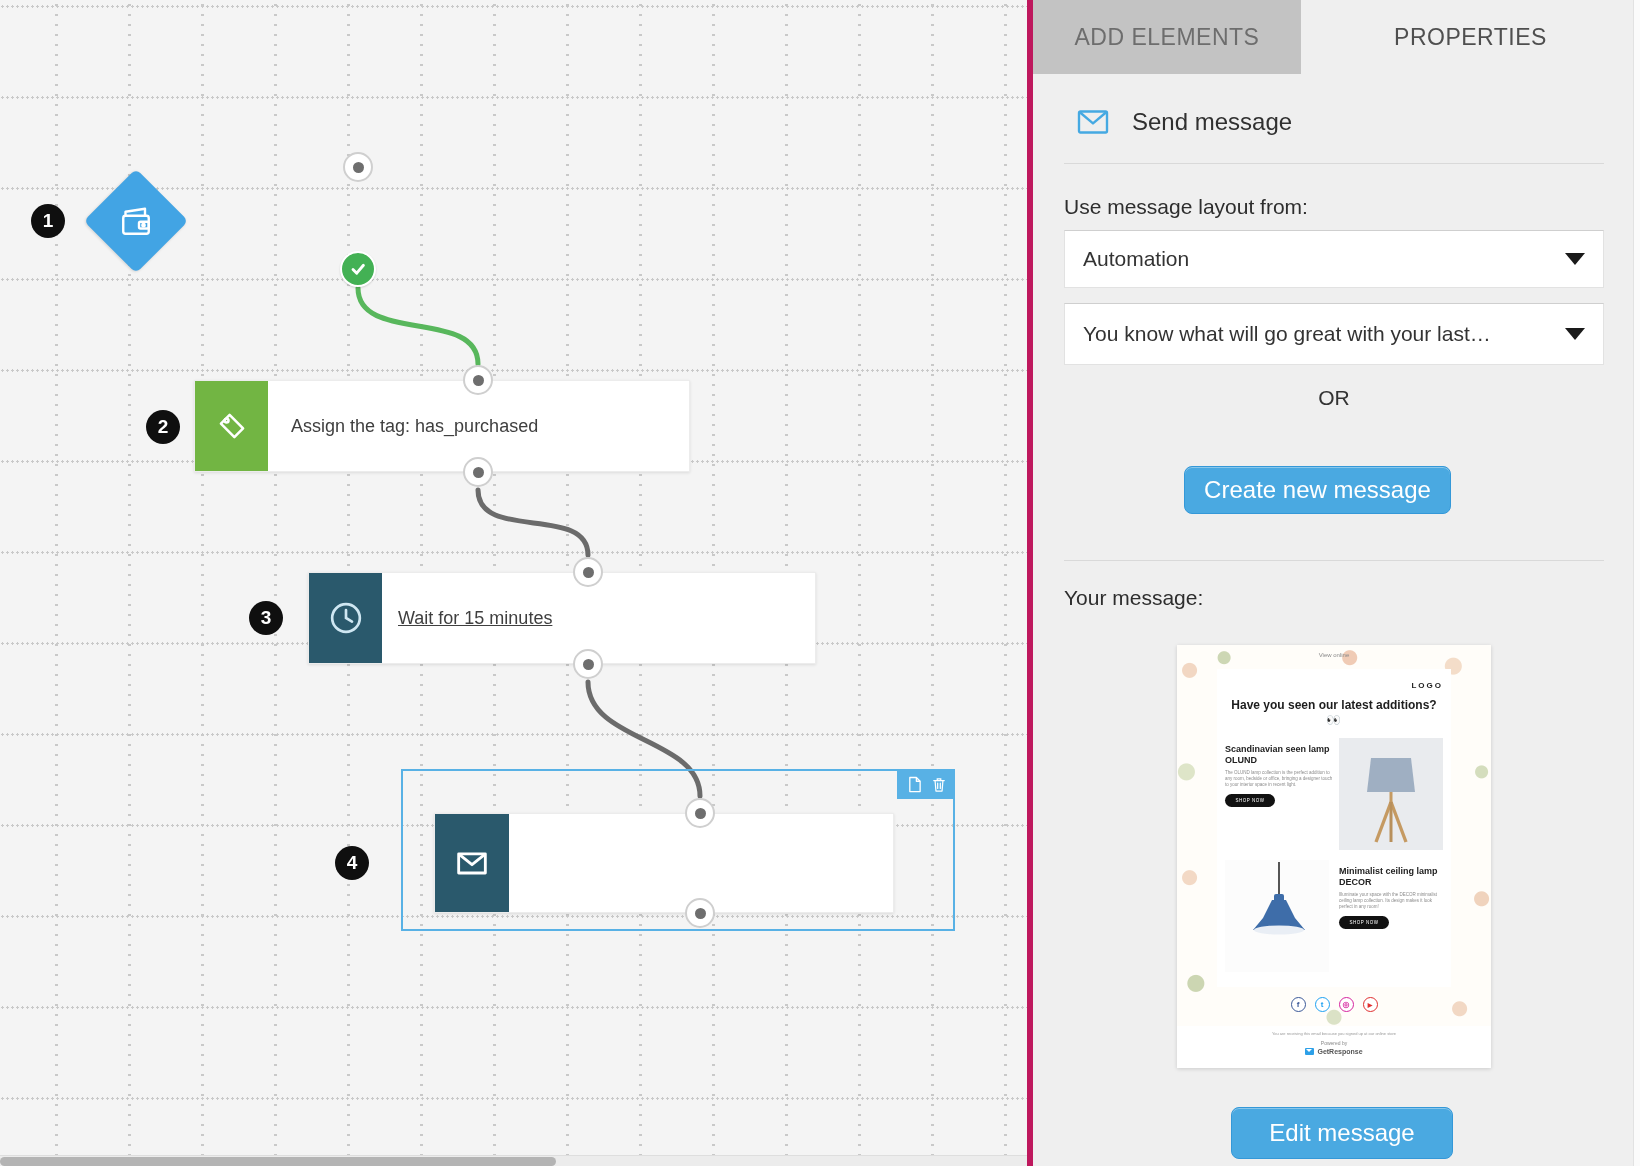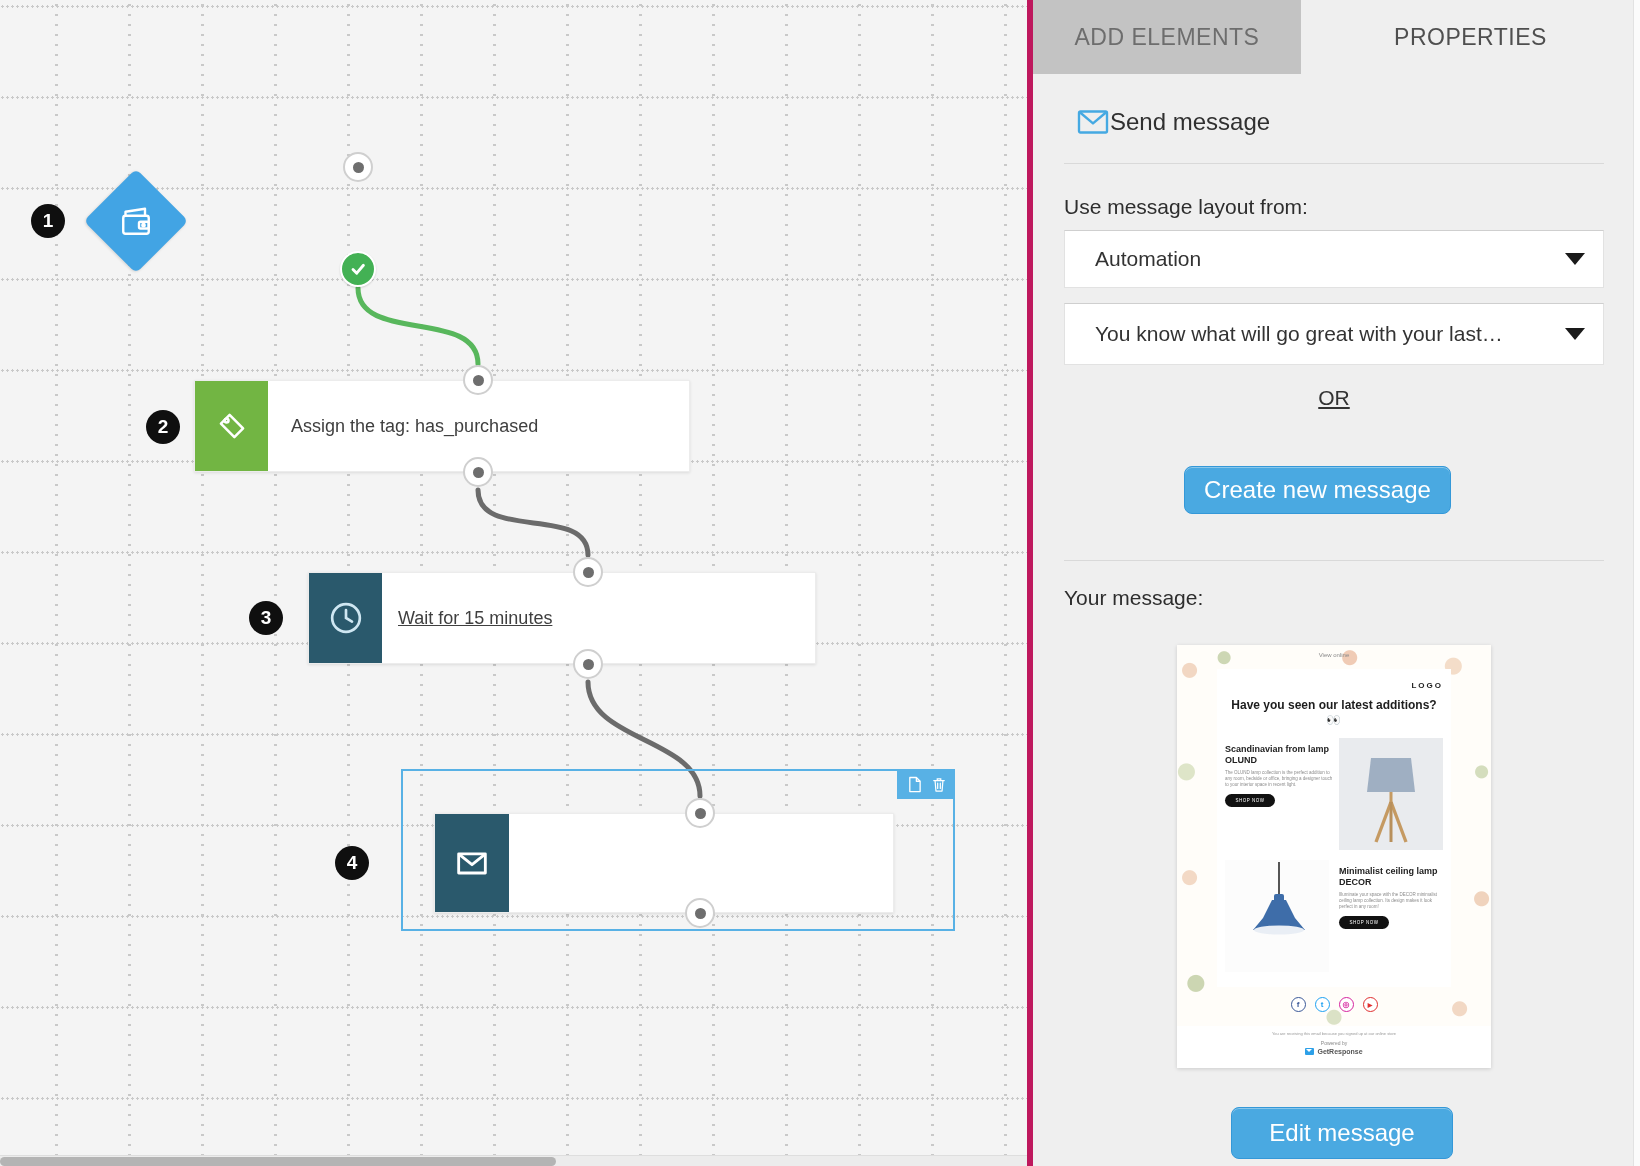--- a/index.html
+++ b/index.html
@@ -37,26 +37,26 @@
   
   .hscroll-track{position:absolute;left:0;bottom:0;width:1027px;height:11px;background:#ececec;border-top:1px solid #dedede;}
   .hscroll-thumb{position:absolute;left:0;top:1px;width:556px;height:9px;background:#b4b4b4;border-radius:5px;}
 
   
   .panel{position:absolute;left:1027px;top:0;width:613px;height:1166px;background:#efefef;border-left:6px solid #be185d;}
   .tabbar{position:absolute;left:0;top:0;width:100%;height:74px;display:flex;}
   .tab{display:flex;align-items:center;justify-content:center;font-size:23px;letter-spacing:.5px;cursor:default;}
   .tab.add{width:268px;background:#c3c3c3;color:#6d6d6d;}
   .tab.props{flex:1;color:#4f4f4f;}
-  .pheader{position:absolute;left:43px;top:108px;display:flex;align-items:center;color:#303030;font-size:24px;}
+  .pheader{position:absolute;left:43px;top:108px;display:flex;align-items:center;gap:22px;color:#303030;font-size:24px;}
   .divider{position:absolute;left:31px;width:540px;height:1px;background:#d9d9d9;}
   .plabel{position:absolute;left:31px;font-size:21px;color:#2e2e2e;}
   .dropdown{position:absolute;left:31px;width:540px;background:#fff;border:1px solid #e2e2e2;border-top:1px solid #cfcfcf;
     display:flex;align-items:center;padding:0 18px;font-size:21px;color:#333;}
-  .dd-text{flex:1;white-space:nowrap;overflow:hidden;text-overflow:ellipsis;margin-left:12px;}
+  .dd-text{flex:1;white-space:nowrap;overflow:hidden;text-overflow:ellipsis;}
   .caret{width:0;height:0;border-left:10px solid transparent;border-right:10px solid transparent;border-top:12px solid #1a1a1a;margin-left:10px;}
   .or{position:absolute;left:31px;width:540px;text-align:center;font-size:21px;color:#333;}
   .btn{position:absolute;background:#4aa9e1;border:1px solid #3498d8;border-radius:8px;color:#fff;
     display:flex;align-items:center;justify-content:center;font-size:24px;box-shadow:inset 0 1px 0 rgba(255,255,255,.35);cursor:pointer;}
   .vscroll{position:absolute;right:0;top:0;width:7px;height:1166px;background:#fbfbfb;border-left:1px solid #e2e2e2;}
 
   
   .preview{position:absolute;left:144px;top:645px;width:314px;height:423px;background-color:#fffdf9;
     box-shadow:0 1px 4px rgba(0,0,0,.15);overflow:hidden;
     background-image:
@@ -224,37 +224,37 @@
     <div class="dropdown" style="top:230px;height:58px;">
       <span class="dd-text">Automation</span>
       <span class="caret"></span>
     </div>
 
     <div class="dropdown" style="top:303px;height:62px;">
       <span class="dd-text">You know what will go great with your last…</span>
       <span class="caret"></span>
     </div>
 
-    <div class="or" style="top:386px;text-decoration:underline;">OR</div>
+    <div class="or" style="top:386px;">OR</div>
 
     <button class="btn" style="left:151px;top:466px;width:267px;height:48px;">Create new message</button>
 
     <div class="divider" style="top:560px;"></div>
 
     <div class="plabel" style="top:586px;">Your message:</div>
 
     <div class="preview">
       <div class="view-online">View online</div>
       <div class="mailcard">
         <div class="logo">LOGO</div>
         <div class="mail-heading">Have you seen our latest additions? 👀</div>
 
         <div class="prod-row">
           <div class="prod-col">
-            <div class="prod-title">Scandinavian from lamp OLUND</div>
+            <div class="prod-title">Scandinavian seen lamp OLUND</div>
             <div class="prod-body">The OLUND lamp collection is the perfect addition to any room, bedside or office, bringing a designer touch to your interior space in recent light.</div>
             <div class="shop-btn">SHOP NOW</div>
           </div>
           <div class="prod-img img-gray">
             <svg width="104" height="112" viewBox="0 0 104 112">
               <path d="M32 20 H72 L76 54 H28 Z" fill="#9fafc2"></path>
               <line x1="52" y1="54" x2="52" y2="66" stroke="#c59a62" stroke-width="3"></line>
               <line x1="52" y1="64" x2="37" y2="104" stroke="#c59a62" stroke-width="3.4"></line>
               <line x1="52" y1="64" x2="67" y2="104" stroke="#c59a62" stroke-width="3.4"></line>
               <line x1="52" y1="64" x2="52" y2="104" stroke="#b8905c" stroke-width="3"></line>

